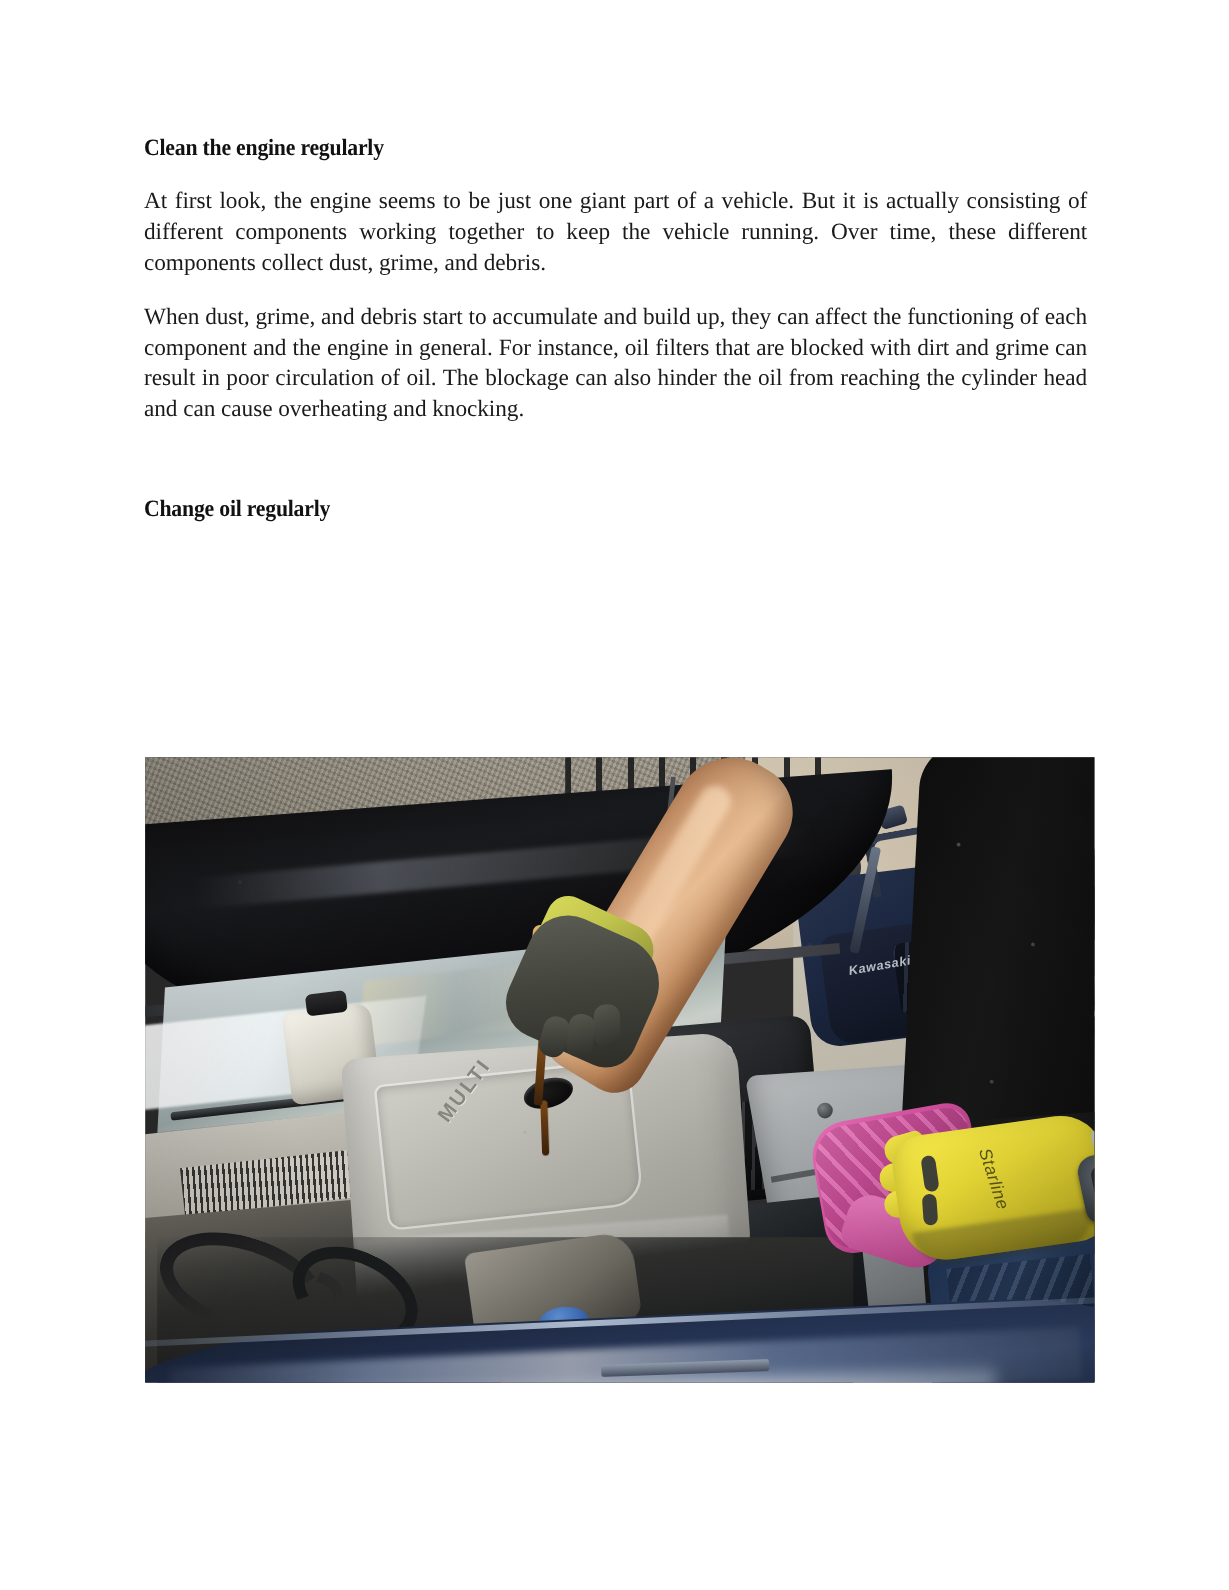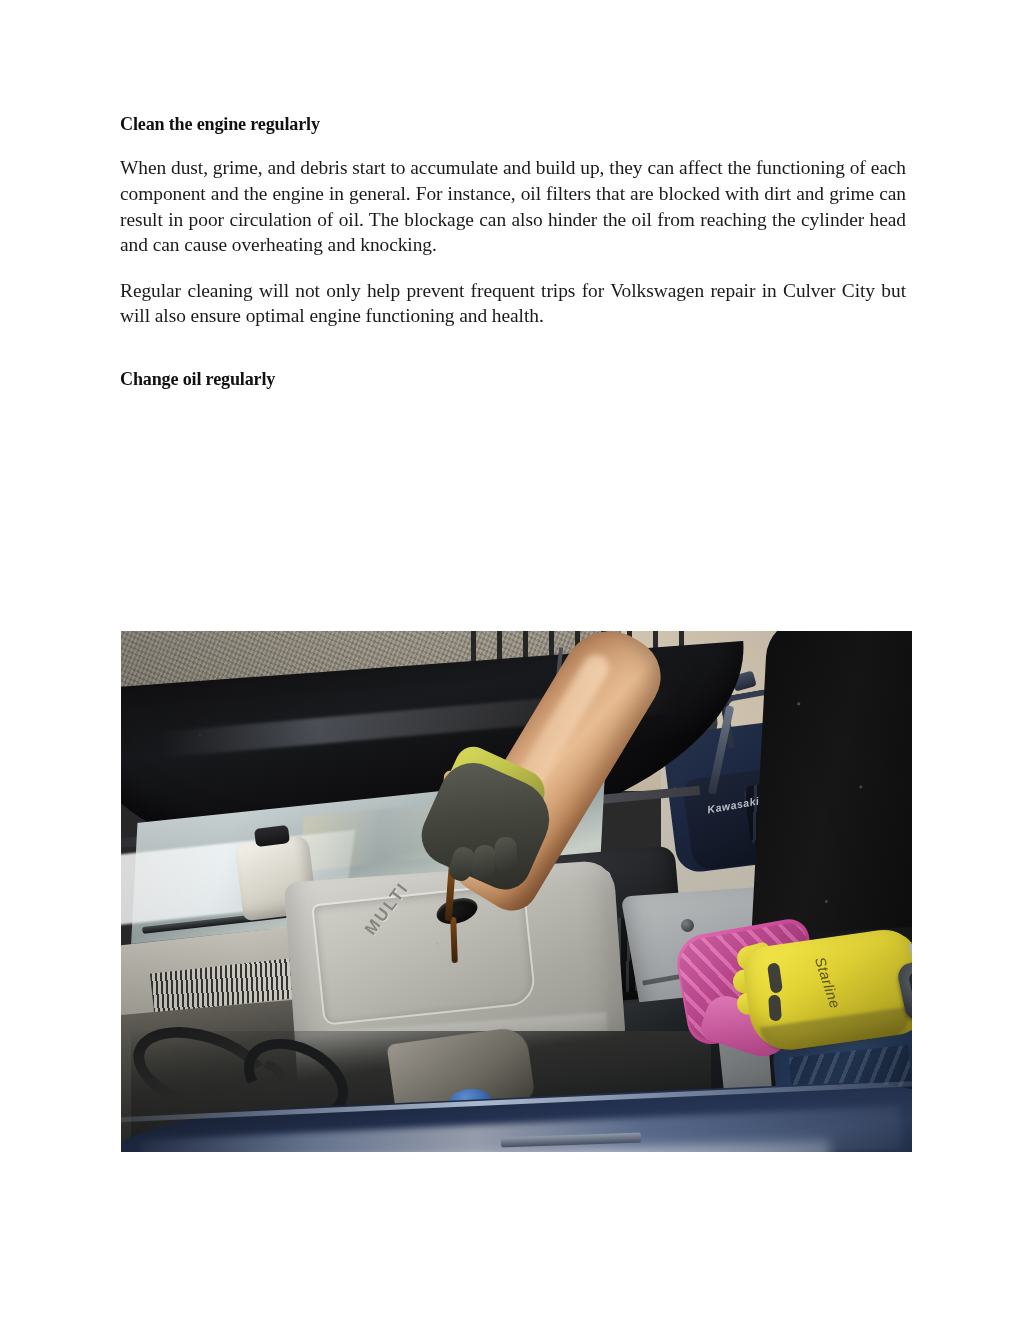--- a/index.html
+++ b/index.html
@@ -727,24 +727,24 @@
 </style>
 </head>
 <body>
 
 <div class="page">
 
   <div class="content">
 
     <h2 class="section-heading">Clean the engine regularly</h2>
 
+    <p class="body-text">At first look, the engine seems to be just one giant part of a vehicle. But it is actually consisting of different components working together to keep the vehicle running. Over time, these different components collect dust, grime, and debris.</p>
 
     <p class="body-text">When dust, grime, and debris start to accumulate and build up, they can affect the functioning of each component and the engine in general. For instance, oil filters that are blocked with dirt and grime can result in poor circulation of oil. The blockage can also hinder the oil from reaching the cylinder head and can cause overheating and knocking.</p>
 
-    <p class="body-text last">Regular cleaning will not only help prevent frequent trips for Volkswagen repair in Culver City but will also ensure optimal engine functioning and health.</p>
 
     <div class="gap-before-heading"></div>
 
     <h2 class="section-heading">Change oil regularly</h2>
 
 
   </div>
 
   <figure class="photo-frame" style="margin:0">
     <div class="photo">

